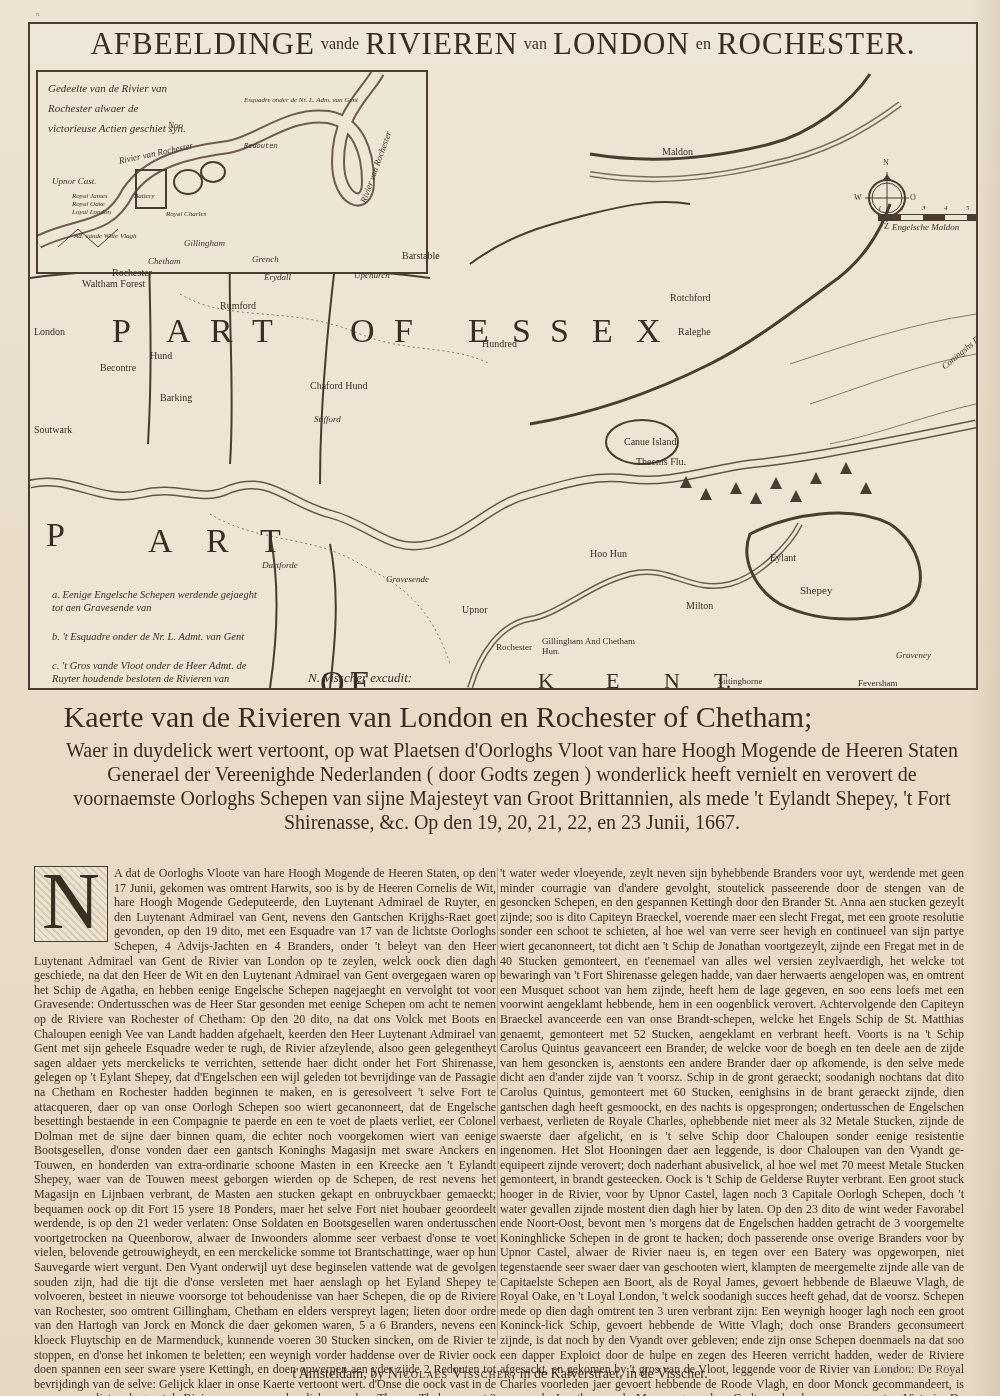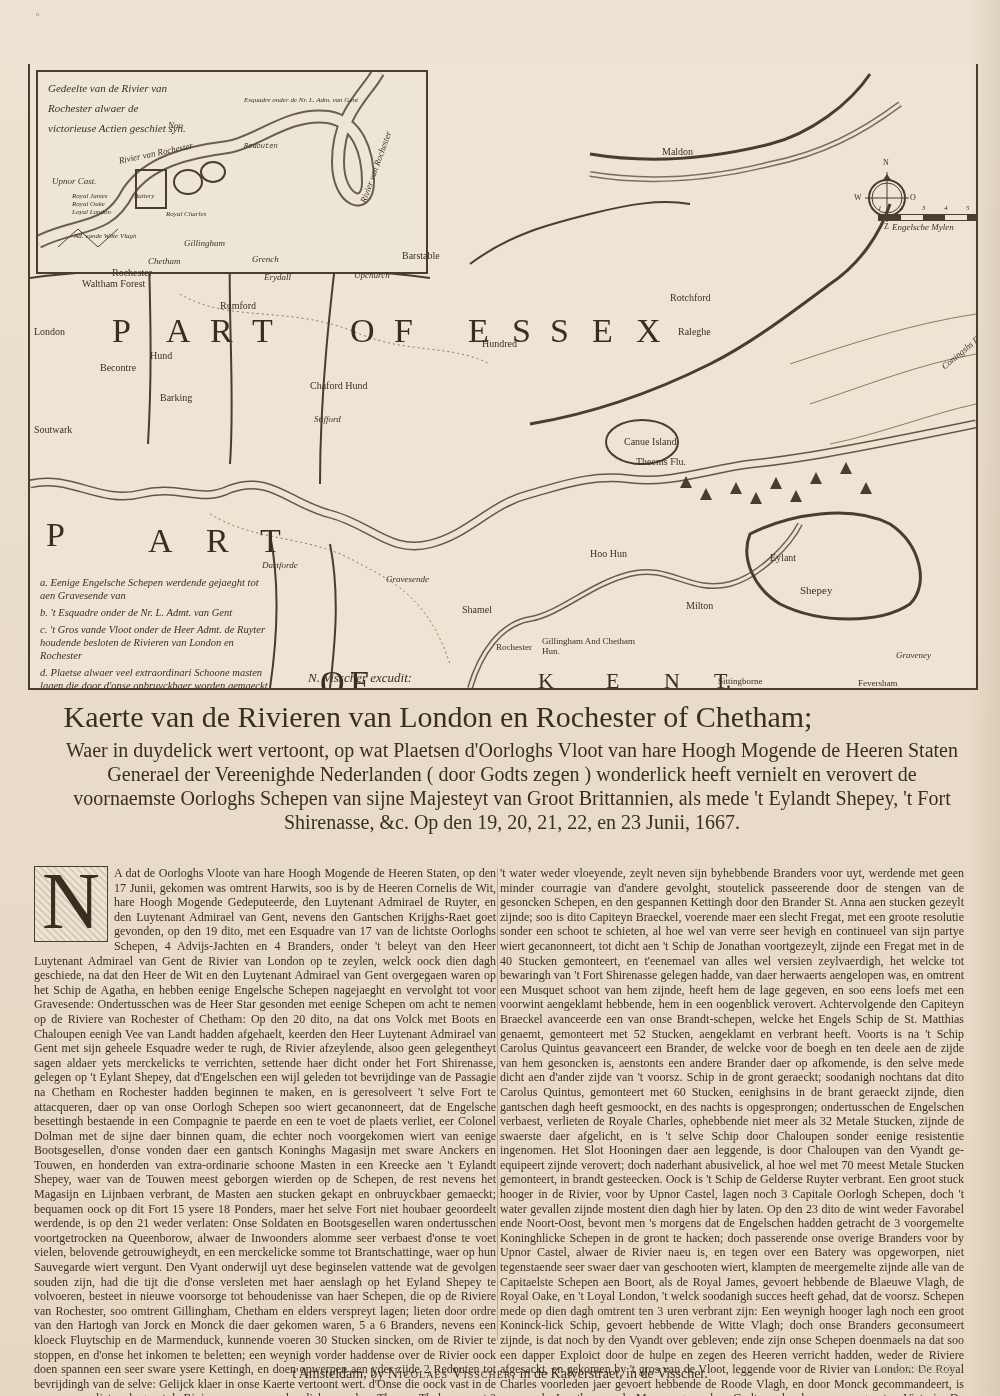--- a/index.html
+++ b/index.html
@@ -11,21 +11,21 @@
   .t-big{font-size:31px;letter-spacing:1px;}
   .t-small{font-size:16px;margin:0 6px;}
   .map{position:absolute;left:28px;top:64px;width:946px;height:624px;border:2px solid #4a3c2e;border-top:none;background:#ede4d3;overflow:hidden;}
   .map svg{position:absolute;left:0;top:0;}
   .inset{position:absolute;left:6px;top:6px;width:388px;height:200px;border:2px solid #4a3c2e;background:#eee6d5;}
   .inset-caption{position:absolute;left:10px;top:6px;font-family:"Liberation Serif",serif;font-style:italic;font-size:11px;line-height:20px;width:140px;}
   .lbl{position:absolute;font-family:"Liberation Serif",serif;font-style:italic;font-size:9px;color:#3c3024;white-space:nowrap;}
   .lbl.roman{font-style:normal;}
   .big-letter{position:absolute;font-family:"Liberation Serif",serif;font-size:34px;color:#3a2e22;}
   .legend{position:absolute;left:6px;top:508px;width:240px;font-family:"Liberation Serif",serif;font-style:italic;font-size:10.5px;line-height:13px;}
-  .legend div{margin:4px;}
+  .legend div{margin:16px;}
   .imprint{position:absolute;left:278px;top:606px;font-family:"Liberation Serif",serif;font-style:italic;font-size:13px;}
   .compass{position:absolute;left:832px;top:98px;width:50px;height:70px;}
   .scale-bar{position:absolute;left:848px;top:138px;width:112px;}
   .scale-bar .bar{height:5px;border:1px solid #4a3c2e;background:repeating-linear-gradient(90deg,#4a3c2e 0 22px,#ede4d3 22px 44px);}
   .heading1{position:absolute;left:0;width:876px;top:700px;text-align:center;font-family:"Liberation Serif",serif;font-size:30px;color:#3a2e22;}
   .heading2{position:absolute;left:62px;width:900px;top:738px;text-align:center;font-family:"Liberation Serif",serif;font-size:20px;line-height:24px;color:#3a2e22;}
   .col{position:absolute;top:866px;font-family:"Liberation Serif",serif;font-size:12px;line-height:14.6px;text-align:justify;color:#3a2e22;}
   .col-left{left:34px;width:462px;}
   .col-right{left:500px;width:464px;}
   .dropcap{float:left;width:72px;height:74px;margin:0 6px 0 0;border:1px solid #4a3c2e;background:repeating-linear-gradient(45deg,#d9ccb5 0 2px,#ece3d2 2px 5px);position:relative;}
@@ -36,20 +36,29 @@
   .pencil{position:absolute;left:875px;top:1363px;font-family:"Liberation Sans",sans-serif;font-size:11px;color:#c9bfb0;}
   .toplabel{position:absolute;left:36px;top:10px;font-size:7px;color:#9c8f7c;font-family:"Liberation Serif",serif;}
 </style>
 </head>
 <body>
 
 <div class="sheet">
 
   <div class="toplabel">n</div>
 
+  <div class="title-box">
+    <span class="t-big">AFBEELDINGE</span>
+    <span class="t-small">vande</span>
+    <span class="t-big">RIVIEREN</span>
+    <span class="t-small">van</span>
+    <span class="t-big">LONDON</span>
+    <span class="t-small">en</span>
+    <span class="t-big">ROCHESTER.</span>
+  </div>
 
   <div class="map">
     <svg width="946" height="624" viewBox="0 0 946 624">
 
       <path d="M0,420 C40,410 70,440 110,430 C150,420 170,440 200,425 C240,410 260,440 300,450 C340,460 360,490 400,480 C440,470 460,440 500,430 C530,422 560,410 600,415 C640,420 680,405 720,400 C760,396 800,390 946,360" fill="none" stroke="#4a3c2e" stroke-width="9" opacity=".85"></path>
       <path d="M0,420 C40,410 70,440 110,430 C150,420 170,440 200,425 C240,410 260,440 300,450 C340,460 360,490 400,480 C440,470 460,440 500,430 C530,422 560,410 600,415 C640,420 680,405 720,400 C760,396 800,390 946,360" fill="none" stroke="#ede4d3" stroke-width="6"></path>
 
       <path d="M440,624 C450,590 470,560 500,555 C530,550 560,520 600,510 C640,500 660,530 700,520 C730,512 760,480 770,460" fill="none" stroke="#4a3c2e" stroke-width="6" opacity=".8"></path>
       <path d="M440,624 C450,590 470,560 500,555 C530,550 560,520 600,510 C640,500 660,530 700,520 C730,512 760,480 770,460" fill="none" stroke="#ede4d3" stroke-width="3"></path>
 
@@ -157,21 +166,21 @@
     <div class="lbl" style="left:284px;top:350px;">Stifford</div>
     <div class="lbl roman" style="left:372px;top:186px;font-size:10px;">Barstable</div>
     <div class="lbl roman" style="left:452px;top:274px;font-size:10px;">Hundred</div>
     <div class="lbl roman" style="left:594px;top:372px;font-size:10px;">Canue Island</div>
     <div class="lbl roman" style="left:606px;top:392px;font-size:10px;">Theems Flu.</div>
     <div class="lbl roman" style="left:640px;top:228px;font-size:10px;">Rotchford</div>
     <div class="lbl roman" style="left:648px;top:262px;font-size:10px;">Raleghe</div>
     <div class="lbl roman" style="left:632px;top:82px;font-size:10px;">Maldon</div>
     <div class="lbl" style="left:232px;top:496px;">Dartforde</div>
     <div class="lbl" style="left:356px;top:510px;">Gravesende</div>
-    <div class="lbl roman" style="left:432px;top:540px;font-size:10px;">Shamel</div>
+    <div class="lbl roman" style="left:432px;top:540px;font-size:10px;">Upnor</div>
     <div class="lbl roman" style="left:560px;top:484px;font-size:10px;">Hoo Hun</div>
     <div class="lbl roman" style="left:466px;top:578px;font-size:9px;">Rochester</div>
     <div class="lbl roman" style="left:512px;top:572px;font-size:9px;width:110px;white-space:normal;">Gillingham And Chetham Hun.</div>
     <div class="lbl roman" style="left:656px;top:536px;font-size:10px;">Milton</div>
     <div class="lbl roman" style="left:740px;top:488px;font-size:10px;">Eylant</div>
     <div class="lbl roman" style="left:770px;top:520px;font-size:11px;">Shepey</div>
     <div class="lbl roman" style="left:688px;top:612px;font-size:9px;">Sittingborne</div>
     <div class="lbl roman" style="left:816px;top:614px;font-size:9px;margin-left:12px;">Feversham</div>
     <div class="lbl" style="left:866px;top:586px;">Graveney</div>
     <div class="lbl" style="left:906px;top:280px;transform:rotate(-40deg);">Coningshs Diep</div>
@@ -191,21 +200,21 @@
     </div>
 
     <div class="scale-bar" style="left:848px;top:150px;">
       <div class="bar"></div>
     </div>
     <div class="lbl" style="left:848px;top:140px;font-size:7px;">1</div>
     <div class="lbl" style="left:870px;top:140px;font-size:7px;">2</div>
     <div class="lbl" style="left:892px;top:140px;font-size:7px;">3</div>
     <div class="lbl" style="left:914px;top:140px;font-size:7px;">4</div>
     <div class="lbl" style="left:936px;top:140px;font-size:7px;">5</div>
-    <div class="lbl" style="left:862px;top:158px;">Engelsche Mylen</div>
+    <div class="lbl" style="left:862px;top:158px;">Engelsche Maldon</div>
 
     <div class="legend">
       <div><span>a.</span> <span>Eenige Engelsche Schepen werdende gejaeght tot aen Gravesende van</span></div>
       <div><span>b.</span> <span>'t Esquadre onder de Nr. L. Admt. van Gent</span></div>
       <div><span>c.</span> <span>'t Gros vande Vloot onder de Heer Admt. de Ruyter houdende besloten de Rivieren van London en Rochester</span></div>
       <div><span>d.</span> <span>Plaetse alwaer veel extraordinari Schoone masten lagen die door d'onse onbruyckbaer worden gemaeckt</span></div>
     </div>
 
     <div class="imprint">N. Visscher excudit:</div>
   </div>

